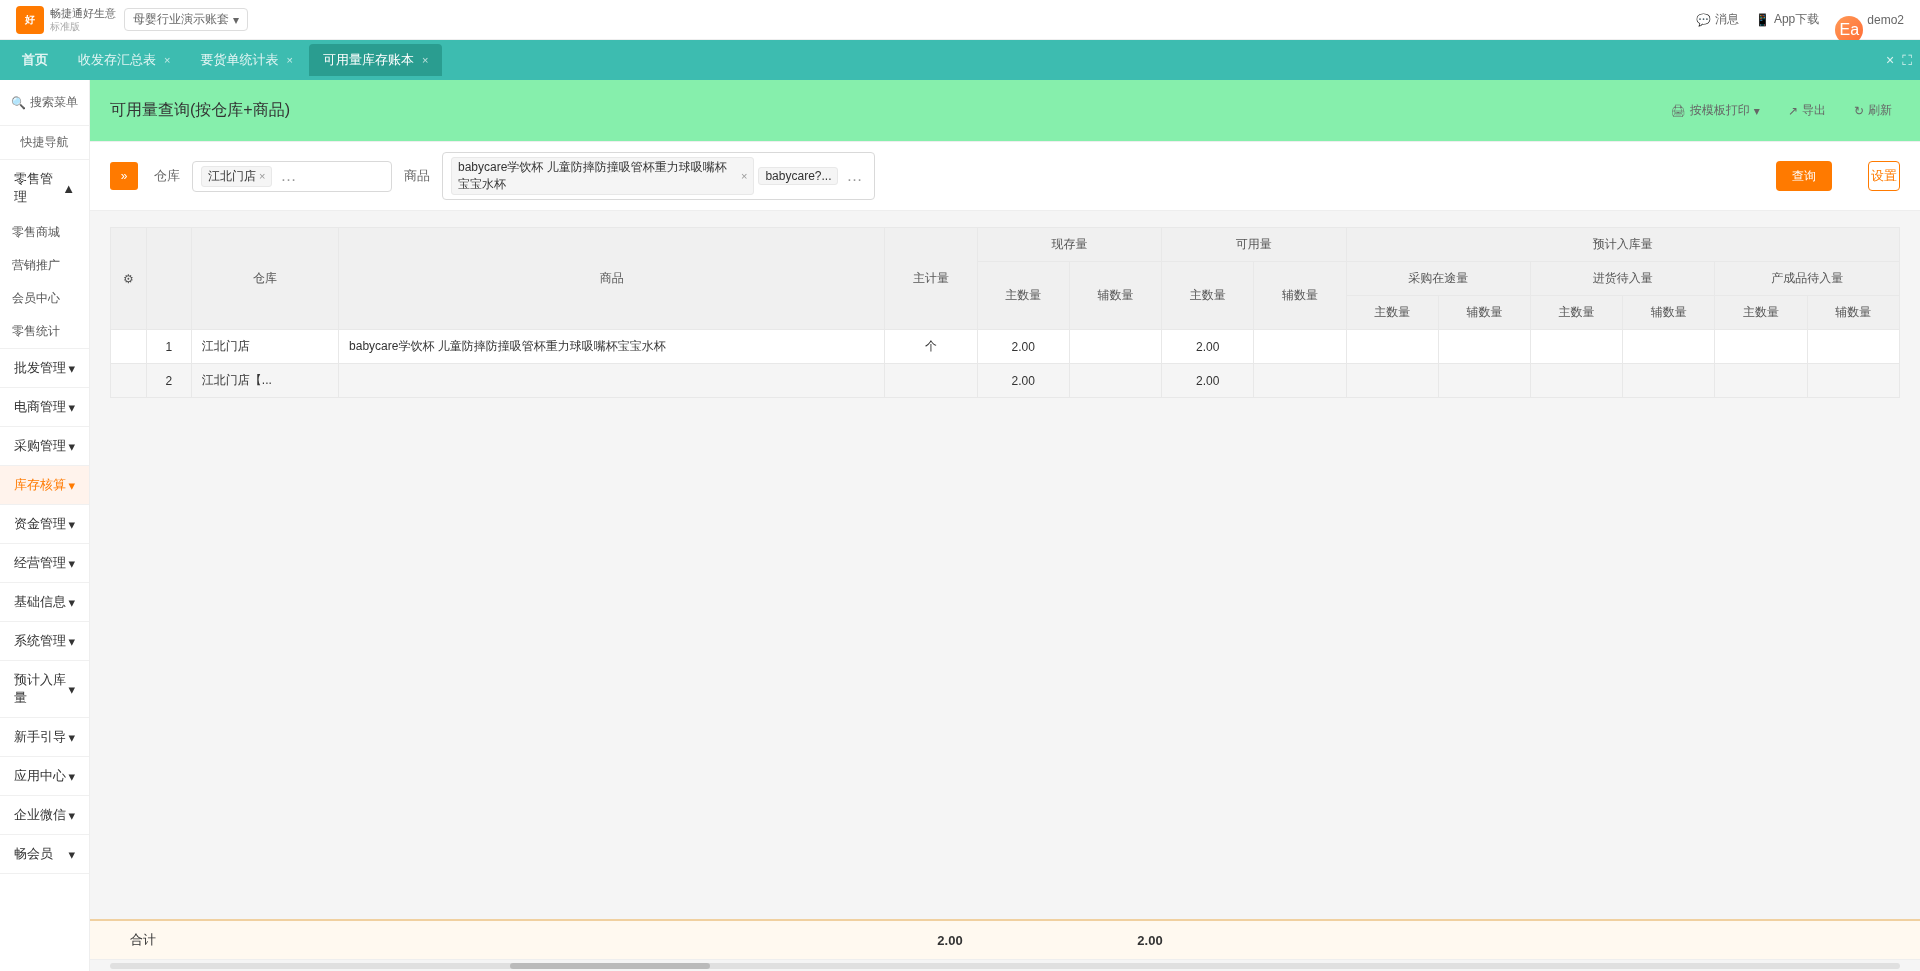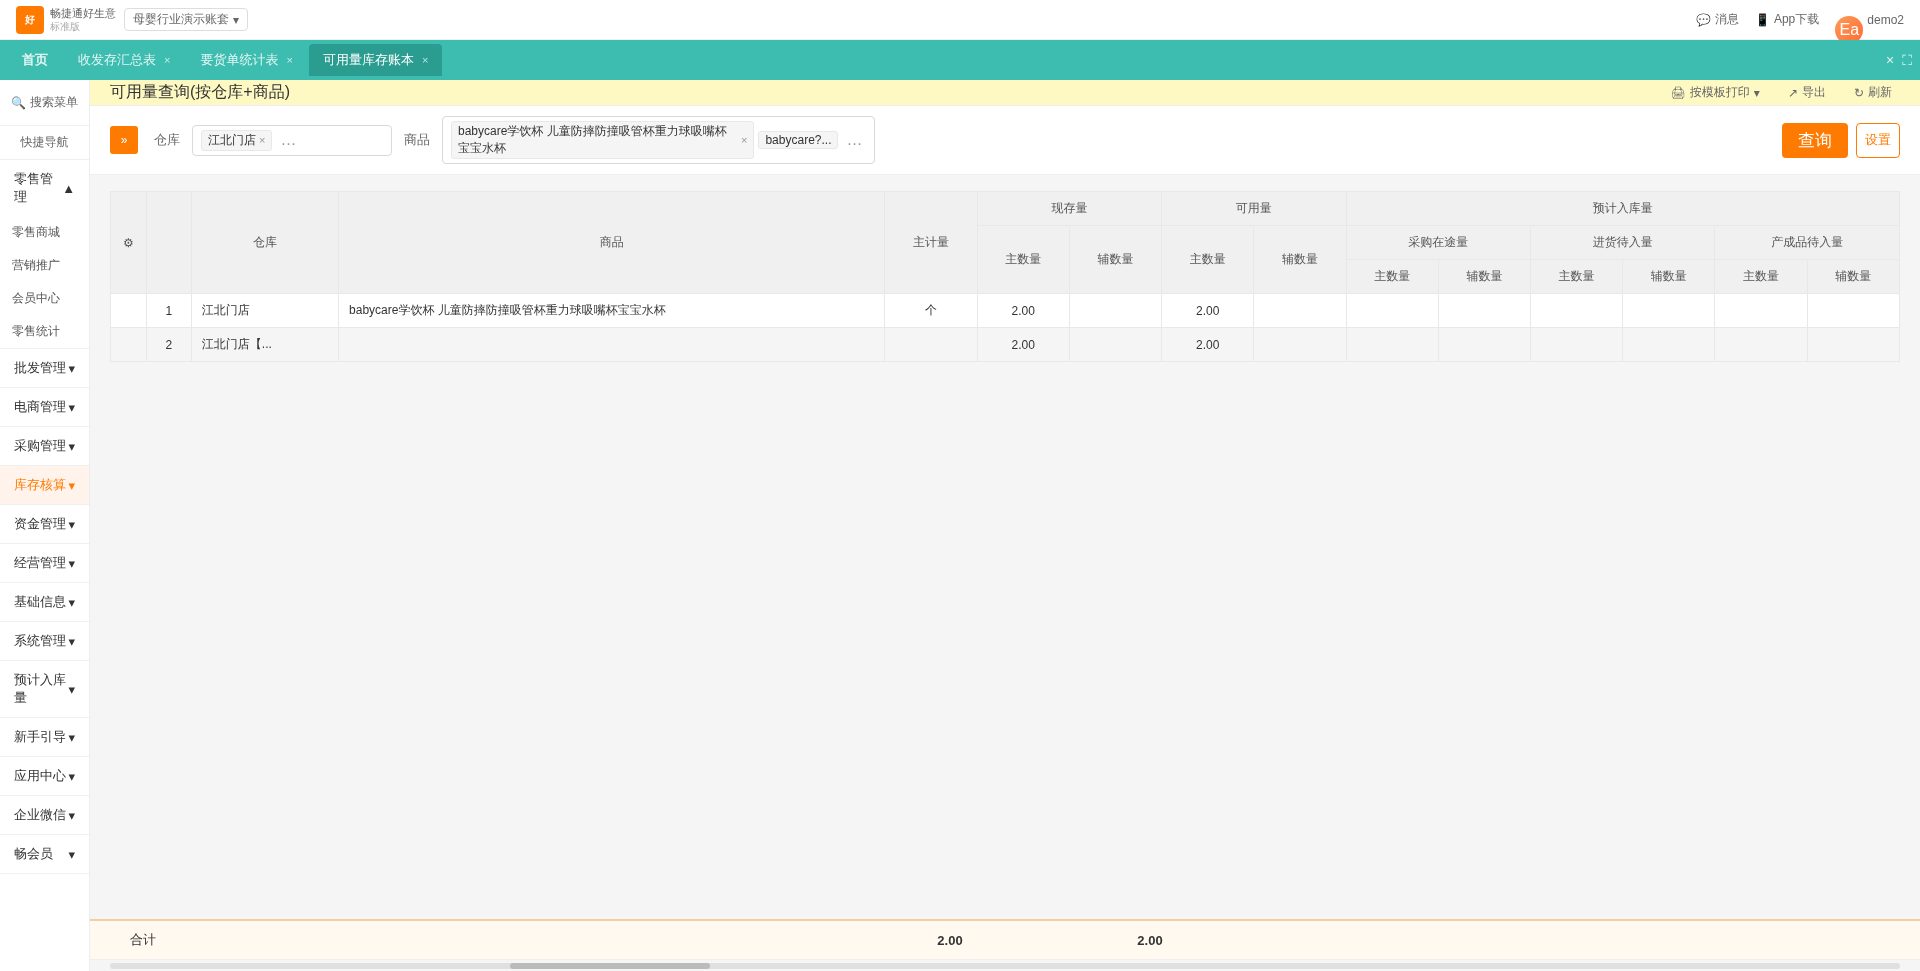--- a/index.html
+++ b/index.html
@@ -34,37 +34,37 @@
     .sidebar-search-btn { width: 100%; background: none; border: none; color: #666; font-size: 12px; cursor: pointer; display: flex; align-items: center; gap: 4px; justify-content: center; padding: 4px 0; }
     .sidebar-nav-btn { padding: 8px 8px; text-align: center; font-size: 12px; color: #666; cursor: pointer; border-bottom: 1px solid #f0f0f0; }
     .sidebar-group { border-bottom: 1px solid #f0f0f0; }
     .sidebar-group-header { padding: 10px 14px; font-size: 13px; color: #333; display: flex; align-items: center; justify-content: space-between; cursor: pointer; }
     .sidebar-item { padding: 8px 12px; font-size: 12px; color: #555; cursor: pointer; }
 
     
     .content { flex: 1; display: flex; flex-direction: column; overflow: hidden; background: #f5f5f5; }
 
     
-    .page-header { background: #fef9c3; padding: 0 20px; border-bottom: 1px solid #eee; display: flex; align-items: center; justify-content: space-between; flex-shrink: 0; }
+    .page-header { background: #86efac; padding: 18px 20px; border-bottom: 1px solid #eee; display: flex; align-items: center; justify-content: space-between; flex-shrink: 0; }
     .page-title { font-size: 16px; font-weight: 500; color: #333; }
     .page-actions { display: flex; align-items: center; gap: 12px; }
     .page-action-btn { display: flex; align-items: center; gap: 4px; font-size: 12px; color: #666; cursor: pointer; padding: 4px 8px; border-radius: 3px; }
 
     
     .filter-area { background: #fff; padding: 10px 20px; border-bottom: 1px solid #eee; display: flex; align-items: center; gap: 16px; flex-shrink: 0; }
     .filter-toggle { width: 28px; height: 28px; background: #ff7a00; border-radius: 3px; display: flex; align-items: center; justify-content: center; color: #fff; cursor: pointer; font-size: 14px; }
     .filter-row { display: flex; align-items: center; gap: 12px; flex: 1; }
     .filter-label { font-size: 13px; color: #666; white-space: nowrap; }
     .filter-tag-input { border: 1px solid #d9d9d9; border-radius: 4px; padding: 4px 8px; min-width: 200px; display: flex; align-items: center; gap: 4px; flex-wrap: wrap; background: #fff; }
     .filter-tag { background: #f5f5f5; border: 1px solid #e8e8e8; border-radius: 3px; padding: 1px 6px; font-size: 12px; display: flex; align-items: center; gap: 3px; }
     .filter-tag-close { color: #999; cursor: pointer; font-size: 11px; }
     .filter-dots { color: #999; font-size: 16px; cursor: pointer; padding: 0 4px; }
     .filter-actions { display: flex; gap: 8px; flex-shrink: 0; }
-    .btn-primary { background: #ff7a00; color: #fff; border: none; border-radius: 4px; padding: 6px 16px; font-size: 17px; cursor: pointer; }
-    .btn-settings { background: #fff; color: #ff7a00; border: 1px solid #ff7a00; border-radius: 4px; padding: 5px 8px; font-size: 13px; cursor: pointer; }
+    .btn-primary { background: #ff7a00; color: #fff; border: none; border-radius: 4px; padding: 6px 16px; font-size: 12px; cursor: pointer; }
+    .btn-settings { background: #fff; color: #ff7a00; border: 1px solid #ff7a00; border-radius: 4px; padding: 5px 2px; font-size: 13px; cursor: pointer; margin-left: 28px; }
 
     
     .table-area { flex: 1; overflow: auto; padding: 16px 20px 60px; }
     .data-table { width: 100%; border-collapse: collapse; background: #fff; font-size: 12px; }
     .data-table th, .data-table td { border: 1px solid #e8e8e8; padding: 8px 10px; text-align: center; white-space: nowrap; }
     .data-table thead th { background: #f0f0f0; font-weight: 500; color: #555; font-size: 12px; }
     .data-table tbody tr:nth-child(odd) { background: #fff; }
     .data-table tbody tr:nth-child(even) { background: #fafafa; }
     .data-table td.left { text-align: left; }
     .col-setting { width: 36px; }

